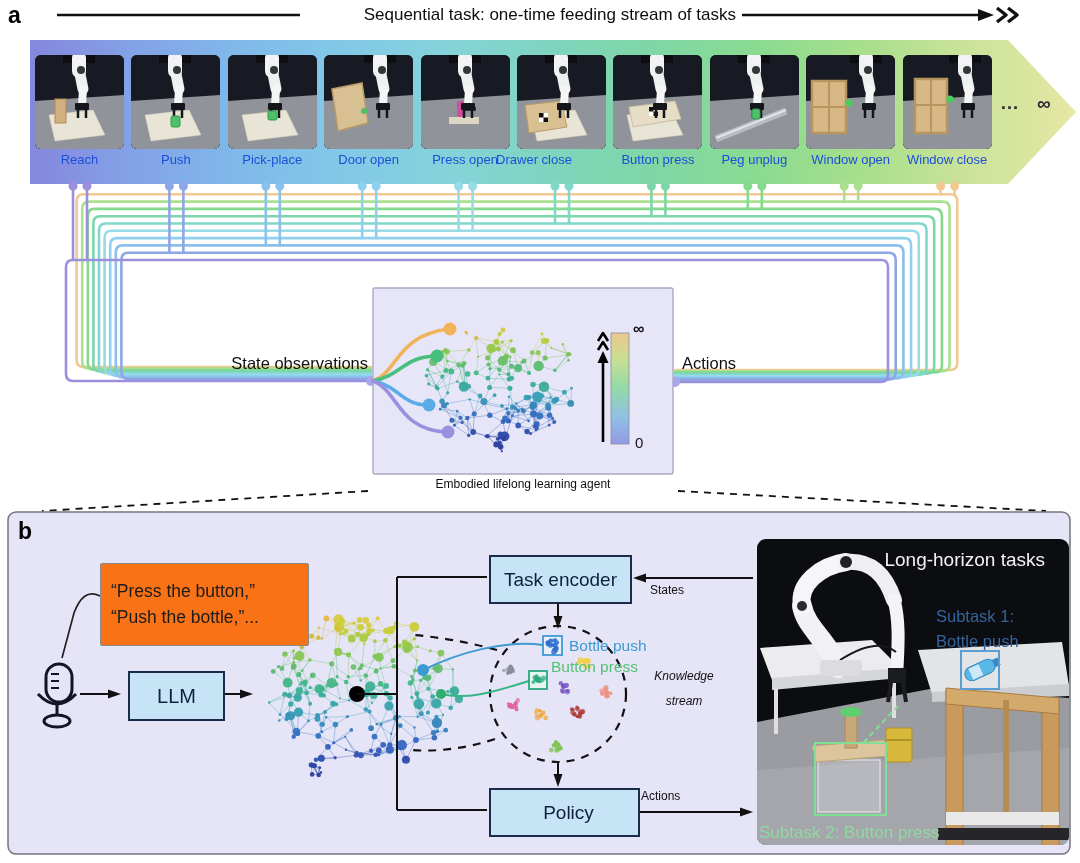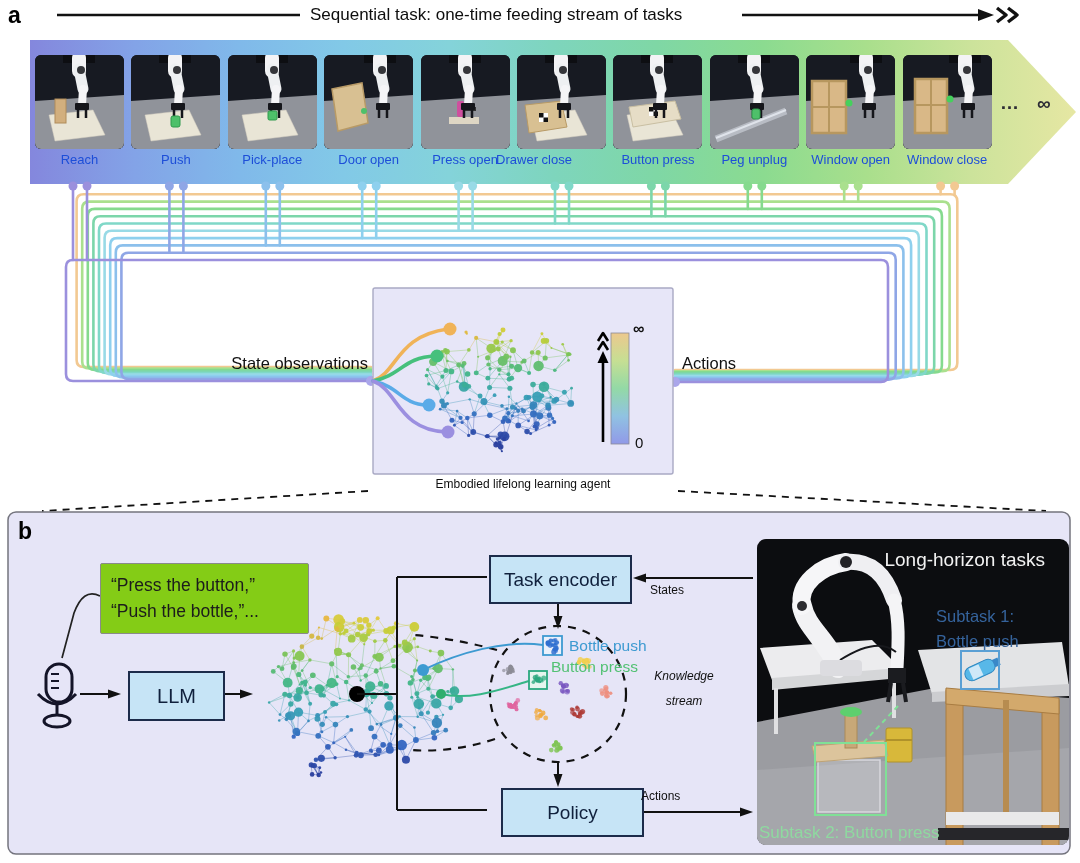--- a/index.html
+++ b/index.html
@@ -13,22 +13,22 @@
   .tile{position:absolute;border-radius:6px;overflow:hidden;background:#171a22;}
   .tile svg{display:block;}
   .task-label{position:absolute;width:90px;text-align:center;font-size:13px;
               font-weight:500;color:#1d4ed8;}
   .banner-sym{font-weight:700;color:#2c2c34;}
   .boxtitle{font-size:16.5px;color:#101010;}
   .cap{font-size:12px;color:#101010;}
   .bluebox{position:absolute;background:#c6e4f6;border:2px solid #1c2b4a;
            display:flex;align-items:center;justify-content:center;
            font-size:19px;color:#10203c;}
-  .speech{position:absolute;background:#84cc16;border:1.5px solid #8a8a8a;
-          font-size:17.5px;line-height:26px;color:#1c1c1c;padding:8px 10px;border-radius:2px;}
+  .speech{position:absolute;background:#f97316;border:1.5px solid #8a8a8a;
+          font-size:17.5px;line-height:26px;color:#1c1c1c;padding:14px 10px;border-radius:2px;}
   .small-tag{font-size:15.5px;font-weight:500;}
   .photo-title{font-size:19px;color:#f2f2f2;}
   .subtask1{font-size:16.5px;line-height:25px;font-weight:500;}
   .subtask2{font-size:17px;font-weight:500;}
   .center{text-align:center;font-style:italic;}
 </style>
 </head>
 <body>
 
 <div class="stage">
@@ -1589,21 +1589,21 @@
         <polygon points="812,746 884,740 888,756 816,762" fill="#dcc49c" stroke="#bfa374"></polygon>
         <rect x="845" y="714" width="12" height="34" fill="#c8a878" stroke="#ab8a58"></rect>
         <ellipse cx="851" cy="712" rx="11" ry="5" fill="#5ecf6e"></ellipse>
         <line x1="898" y1="706" x2="864" y2="742" stroke="#80e096" stroke-width="2" stroke-dasharray="5 4"></line>
         <rect x="961" y="651" width="38" height="38" fill="none" stroke="#5a9fd4" stroke-width="2"></rect>
         <rect x="815" y="743" width="71" height="72" fill="none" stroke="#80e096" stroke-width="2"></rect>
       </g>
     </svg>
 
   <div class="lbl panel-label" style="left:8px;top:2px;">a</div>
-  <div class="lbl fig-title" style="left:310px;top:5px;width:426px;text-align:left;">Sequential task: one-time feeding stream of tasks</div>
+  <div class="lbl fig-title" style="left:310px;top:5px;width:426px;text-align:right;">Sequential task: one-time feeding stream of tasks</div>
   <div class="lbl banner-sym" style="left:1000px;top:92px;font-size:19px;letter-spacing:2px;">…</div>
   <div class="lbl banner-sym" style="left:1037px;top:93px;font-size:19px;">∞</div>
 
   <div class="lbl" style="left:633px;top:320px;font-size:16px;font-weight:700;">∞</div>
   <div class="lbl" style="left:635px;top:434px;font-size:15px;">0</div>
   <div class="lbl boxtitle" style="left:200px;top:354px;width:168px;text-align:right;">State observations</div>
   <div class="lbl boxtitle" style="left:682px;top:354px;">Actions</div>
   <div class="lbl cap" style="left:323px;top:477px;width:400px;text-align:center;">Embodied lifelong learning agent</div>
 
   <div class="lbl panel-label" style="left:18px;top:518px;">b</div>
@@ -1624,21 +1624,21 @@
   <div class="lbl cap" style="left:650px;top:583px;">States</div>
 
   <div class="lbl cap center" style="left:636px;top:664px;width:96px;line-height:25px;">
     <div>Knowledge</div>
     <div>stream</div>
   </div>
 
   <div class="lbl small-tag" id="bottlePushTag" style="left: 569px; top: 637px; color: rgb(61, 154, 209);">Bottle push</div>
   <div class="lbl small-tag" id="buttonPressTag" style="left: 551px; top: 658px; color: rgb(82, 193, 115);">Button press</div>
 
-  <div class="bluebox" style="left:501px;top:788px;width:139px;height:45px;">
+  <div class="bluebox" style="left:489px;top:788px;width:139px;height:45px;padding-left:8px;">
     <span>Policy</span>
   </div>
   <div class="lbl cap" style="left:641px;top:789px;">Actions</div>
 
   <div class="lbl photo-title" style="left:845px;top:549px;width:200px;text-align:right;">Long-horizon tasks</div>
   <div class="lbl subtask1" id="subtask1Tag" style="left: 936px; top: 604px; color: rgb(53, 99, 156);">
     <div>Subtask 1:</div>
     <div>Bottle push</div>
   </div>
   <div class="lbl subtask2" id="subtask2Tag" style="left: 759px; top: 823px; color: rgb(143, 217, 160);">Subtask 2: Button press</div>

